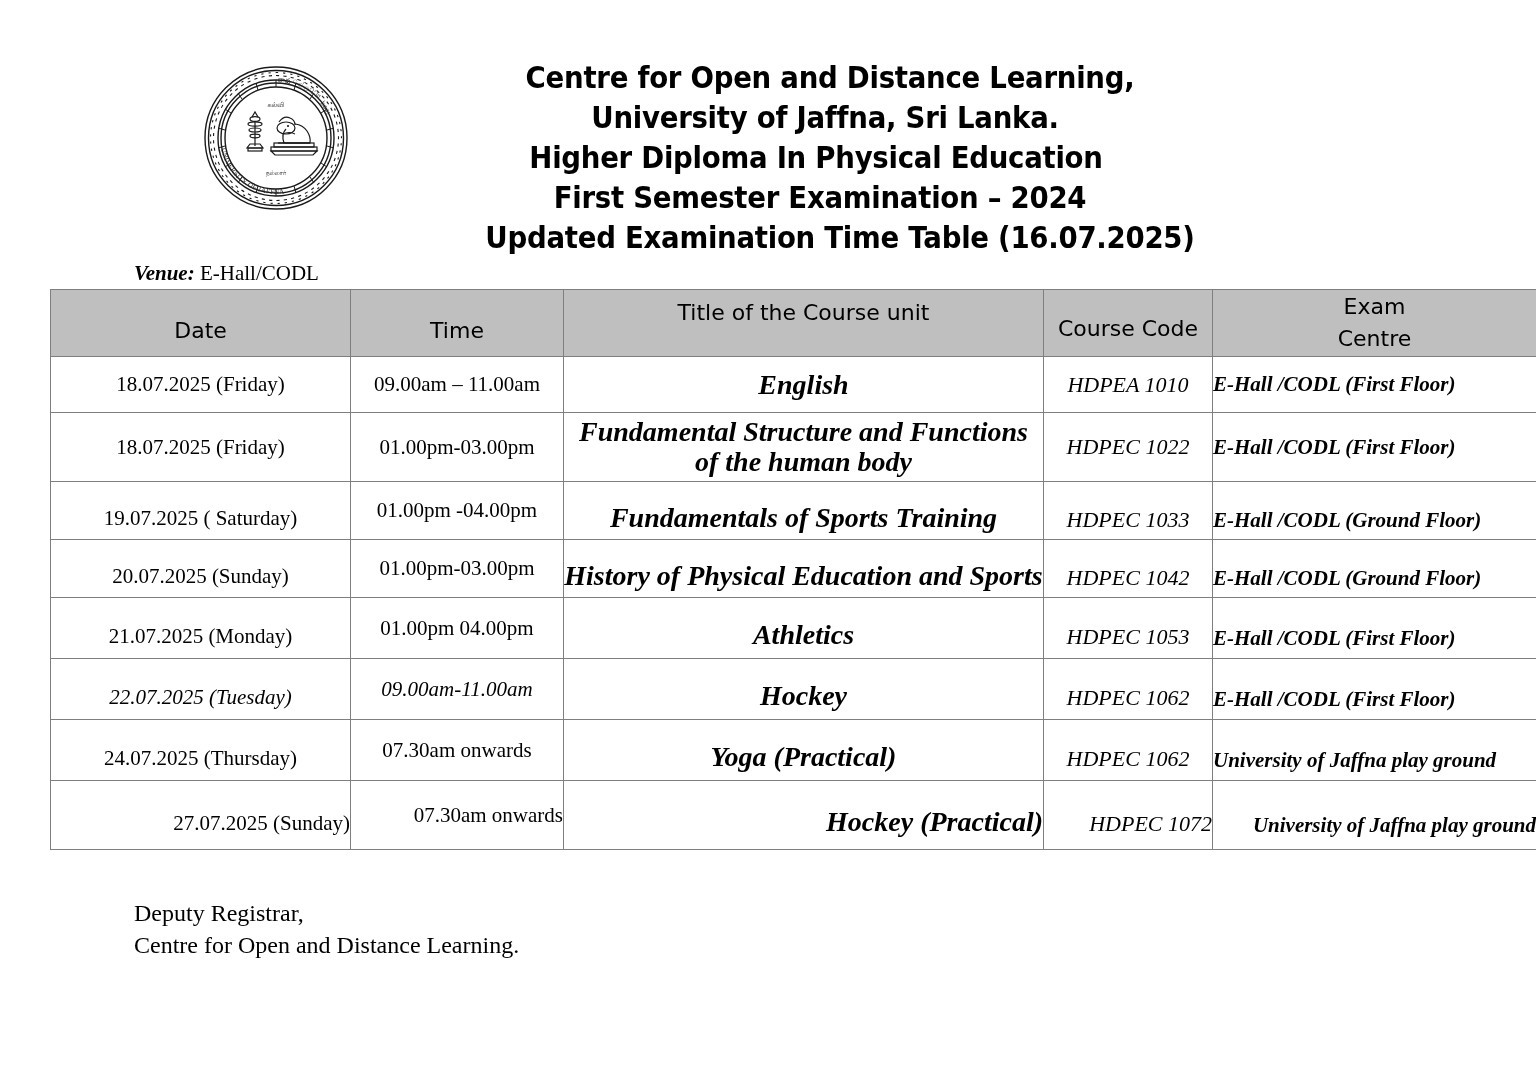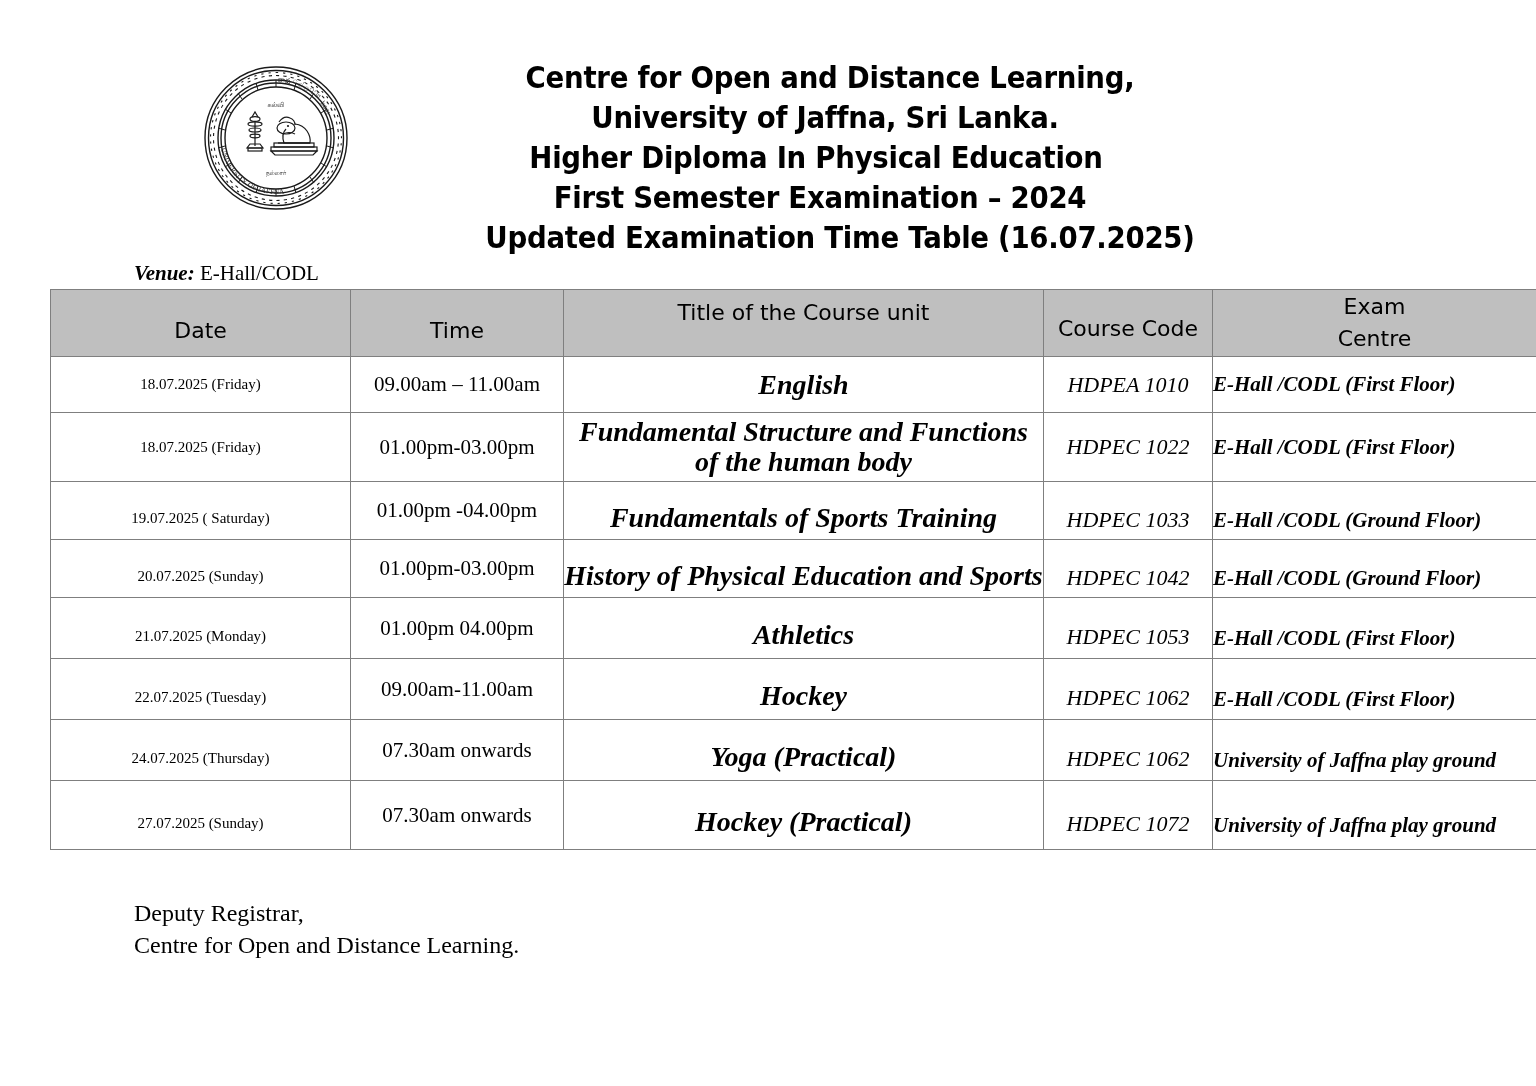--- a/index.html
+++ b/index.html
@@ -116,21 +116,21 @@
   th.h-code .hx { display:block; padding-top: 10px; }
   th.h-centre {
     text-align: center;
     padding-left: 12px;
   }
   th.h-centre .hx { display: block; line-height: 32px; }
 
   
   td.d-date {
     text-align: center;
-    font-size: 15px;
+    font-size: 21px;
     padding-top: 20px;
     height: 100%;
     margin-top: 18px;
   }
   td.d-time {
     text-align: center;
     font-size: 21px;
     vertical-align: top;
     padding-top: 6px;
   }
@@ -157,25 +157,25 @@
     padding-top: 26px;
     white-space: nowrap;
   }
 
   
   tr.r0 td { height: 55px; }
   tr.r1 td { height: 68px; }
   tr.r2 td { height: 37px; }
   tr.r3 td { height: 37px; }
   tr.r4 td { height: 40px; }
-  tr.r5 td { height: 40px; }
+  tr.r5 td { height: 40px; font-style: italic; }
   tr.r6 td { height: 40px; }
   tr.r7 td { height: 40px; }
   tr.r8 td { height: 40px; }
-  tr.r9 td { height: 48px; }
+  tr.r9 td { height: 48px; text-align: right; }
 
   
   tr.r2 td.d-date, tr.r3 td.d-date, tr.r4 td.d-date,
   tr.r5 td.d-date, tr.r6 td.d-date, tr.r7 td.d-date,
   tr.r8 td.d-date, tr.r9 td.d-date { padding-top: 16px; }
 
   tr.r2 td.d-title, tr.r3 td.d-title, tr.r4 td.d-title,
   tr.r5 td.d-title, tr.r6 td.d-title, tr.r7 td.d-title,
   tr.r8 td.d-title, tr.r9 td.d-title { padding-top: 14px; }
 

